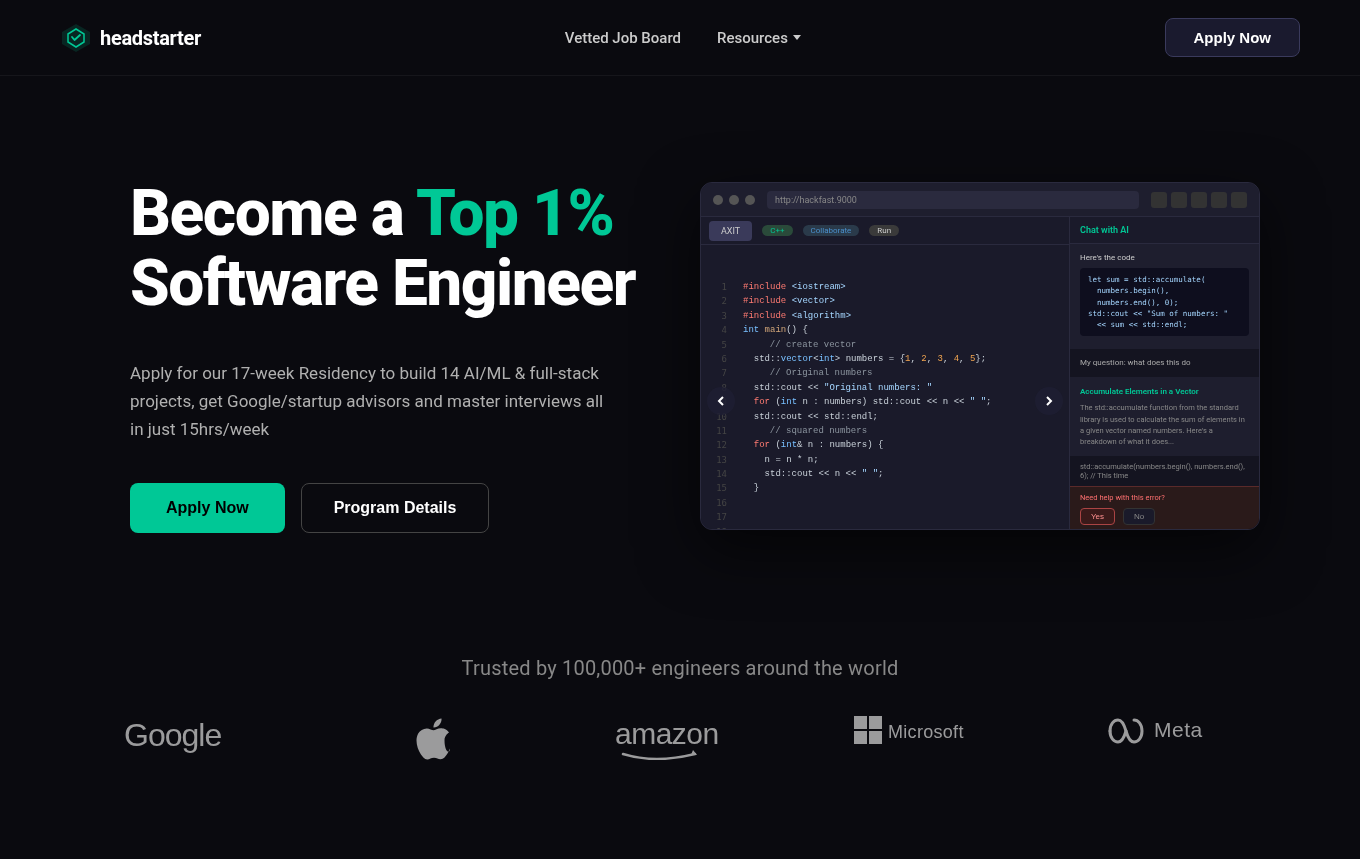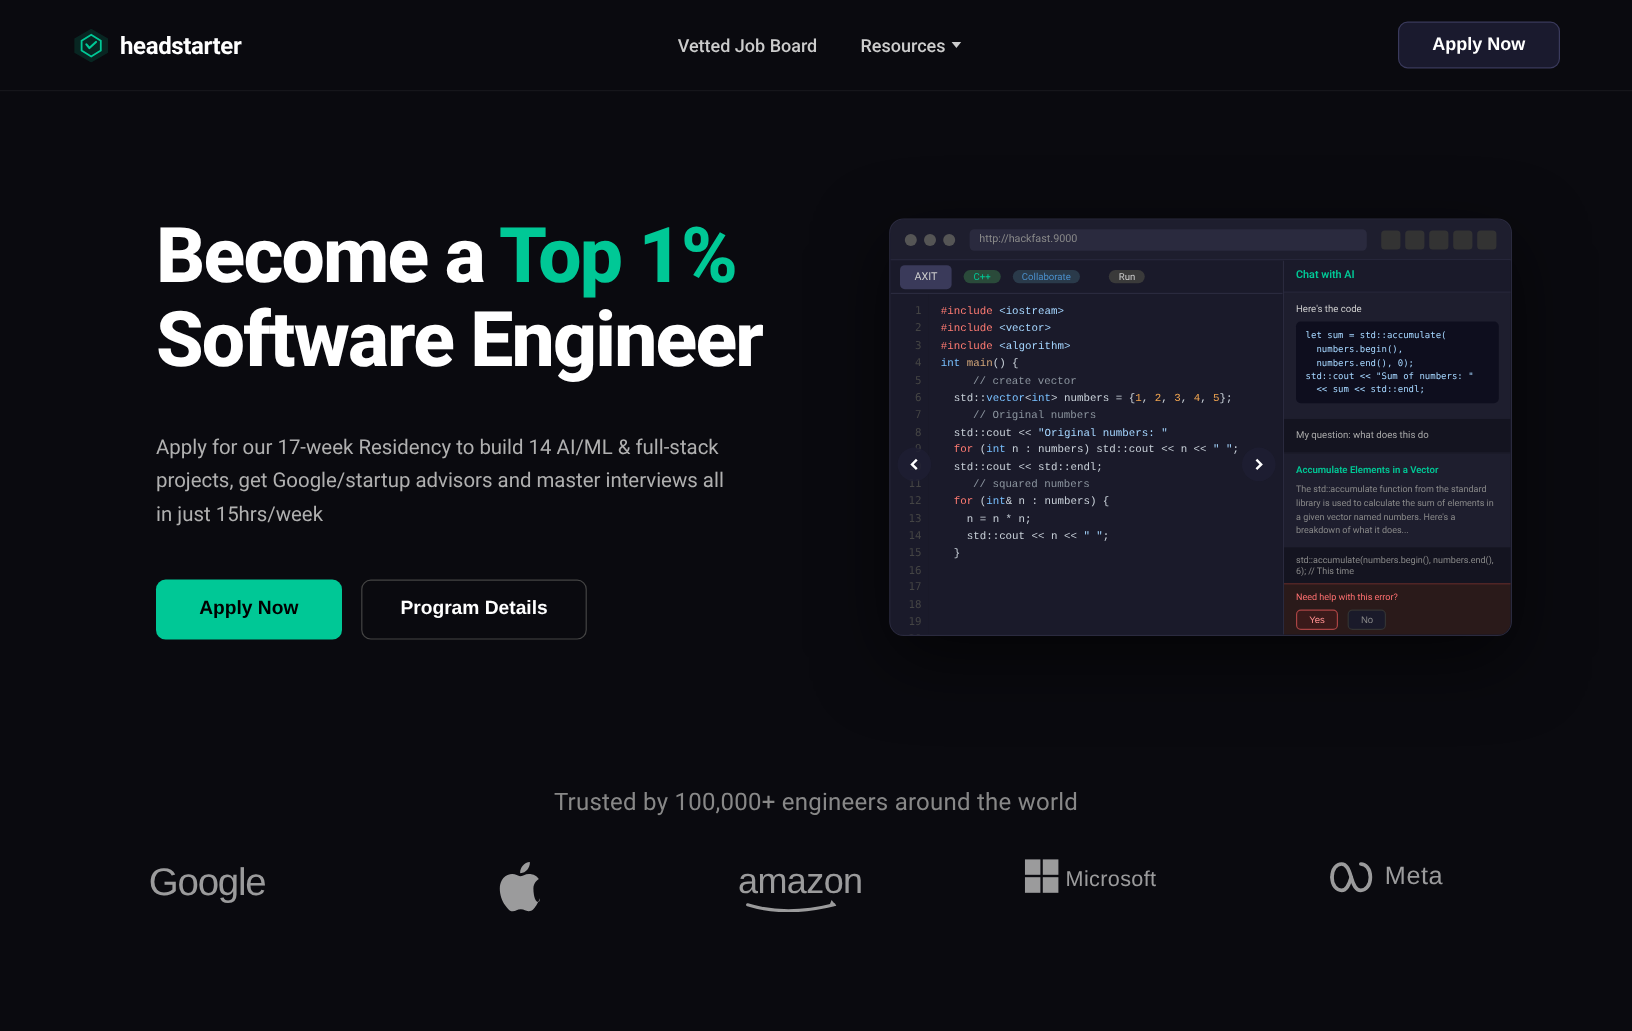--- a/index.html
+++ b/index.html
@@ -153,21 +153,21 @@
     
     .hero-right {
       flex: 1;
       display: flex;
       justify-content: flex-end;
       align-items: center;
       padding-left: 40px;
     }
 
     .code-editor-frame {
-      width: 519px;
+      width: 560px;
       height: 348px;
       border-radius: 12px;
       overflow: hidden;
       border: 1px solid #2a2a3e;
       box-shadow: 0 20px 60px rgba(0,0,0,0.6);
       background: #1a1a2a;
       position: relative;
       display: flex;
       flex-direction: column;
     }
@@ -219,20 +219,21 @@
       display: flex;
       flex: 1;
       overflow: hidden;
     }
 
     .editor-main {
       flex: 1;
       display: flex;
       flex-direction: column;
       overflow: hidden;
+      gap: 27px;
     }
 
     .editor-tabs {
       background: #1a1a2a;
       height: 28px;
       display: flex;
       align-items: center;
       padding: 0 8px;
       gap: 6px;
       border-bottom: 1px solid #2a2a3e;
@@ -504,21 +505,21 @@
       <div class="editor-body">
 
         <div class="editor-main">
 
           <div class="editor-tabs">
             <div class="editor-tab active">
                 <span>AXIT</span>
               </div>
             <span class="editor-tab-lang">C++</span>
             <span class="editor-tab-collab">Collaborate</span>
-            <span style="background:#3a3a3a;color:#ccc;padding:1px 8px;border-radius:10px;font-size:8px;margin-left:18px;">Run</span>
+            <span style="background:#3a3a3a;color:#ccc;padding:1px 8px;border-radius:10px;font-size:8px;margin-left:4px;">Run</span>
           </div>
 
           <div class="editor-code-area">
             <div class="line-numbers">
               1<br>2<br>3<br>4<br>5<br>6<br>7<br>8<br>9<br>10<br>11<br>12<br>13<br>14<br>15<br>16<br>17<br>18<br>19<br>20<br>21<br>22<br>23<br>24<br>25<br>26<br>27<br>28<br>29<br>30
             </div>
             <div class="code-content">
               <div class="code-line"><span class="code-keyword">#include</span> <span class="code-string">&lt;iostream&gt;</span></div>
               <div class="code-line"><span class="code-keyword">#include</span> <span class="code-string">&lt;vector&gt;</span></div>
               <div class="code-line"><span class="code-keyword">#include</span> <span class="code-string">&lt;algorithm&gt;</span></div>

